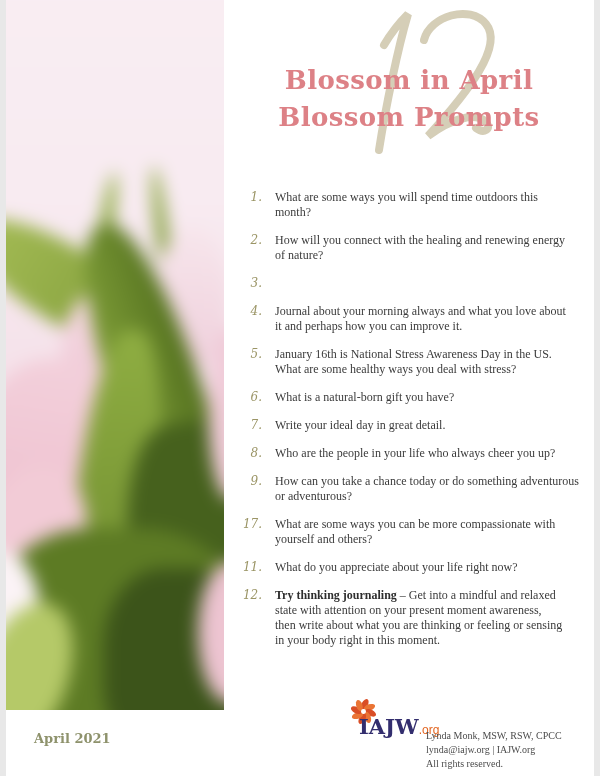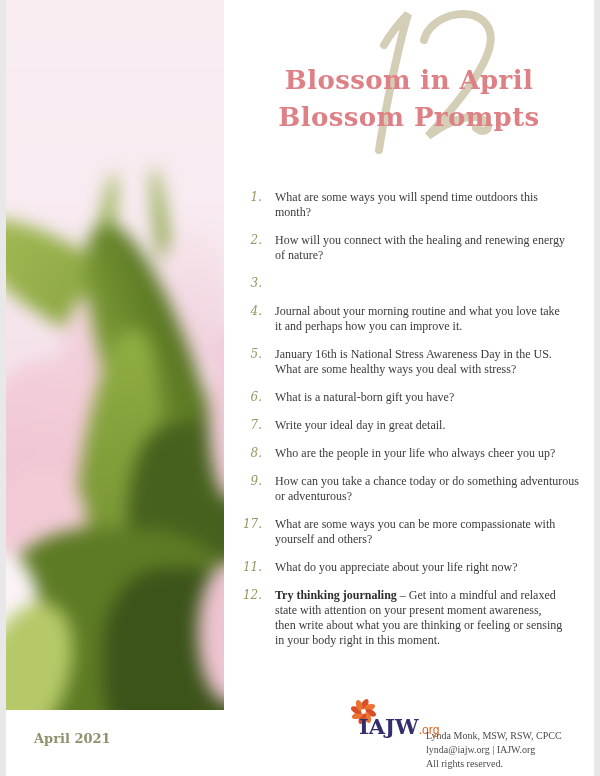--- a/index.html
+++ b/index.html
@@ -112,21 +112,21 @@
       <div class="prompt">
         <span class="pnum">2.</span>
         <span class="ptext">How will you connect with the healing and renewing energy
 of nature?</span>
       </div>
       <div class="prompt">
         <span class="pnum">3.</span>
       </div>
       <div class="prompt">
         <span class="pnum">4.</span>
-        <span class="ptext">Journal about your morning routine and what you love take
+        <span class="ptext">Journal about your morning always and what you love about
 it and perhaps how you can improve it.</span>
       </div>
       <div class="prompt">
         <span class="pnum">5.</span>
         <span class="ptext">January 16th is National Stress Awareness Day in the US.
 What are some healthy ways you deal with stress?</span>
       </div>
       <div class="prompt">
         <span class="pnum">6.</span>
         <span class="ptext">What is a natural-born gift you have?</span>

